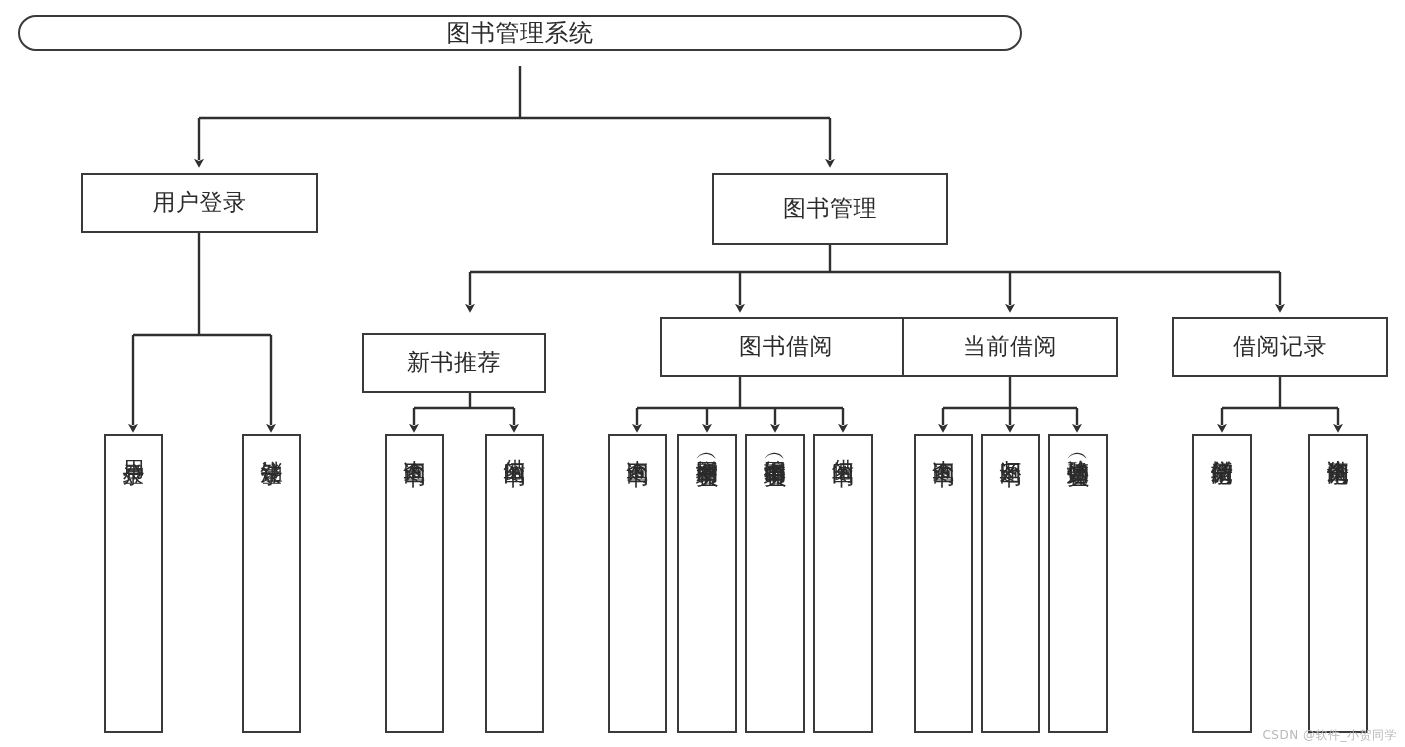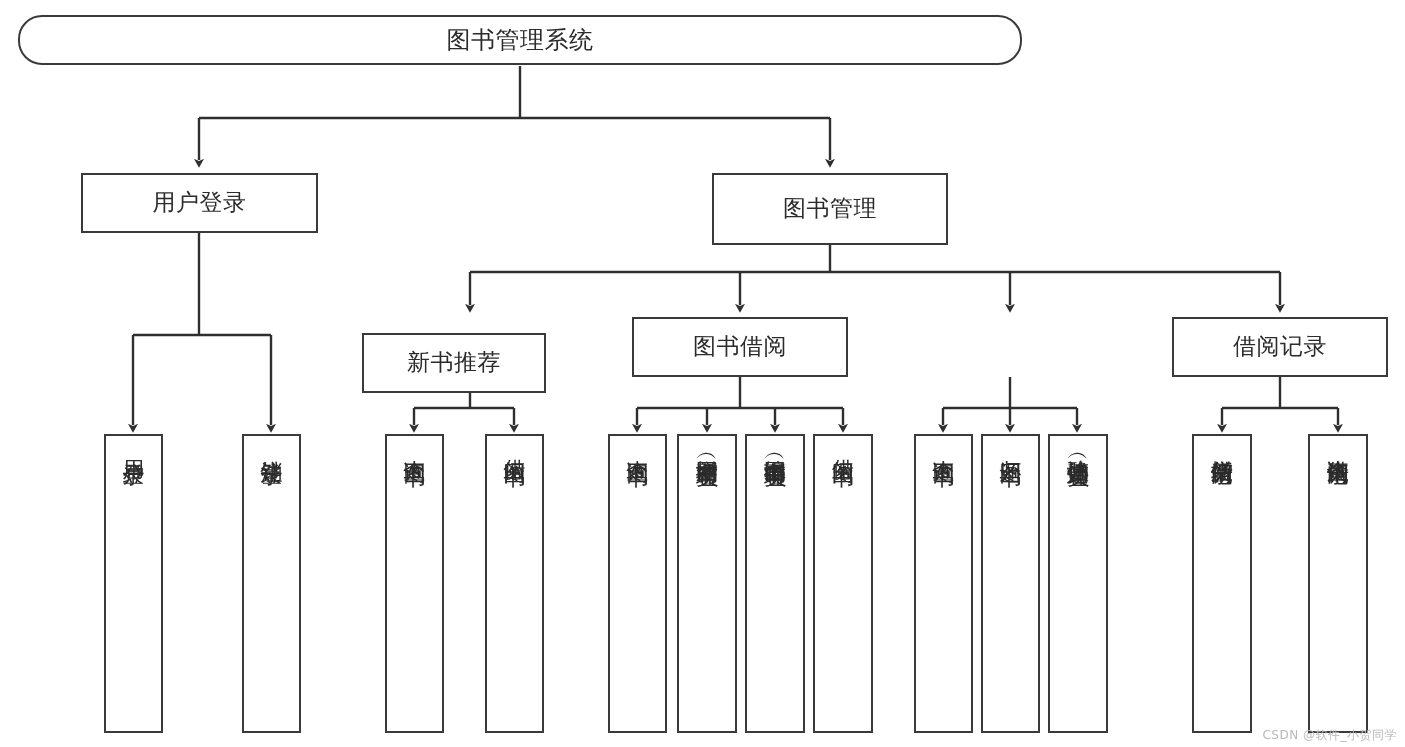--- a/index.html
+++ b/index.html
@@ -118,36 +118,39 @@
       <path d="M1010,408 L1010,425" marker-end="url(#arrow)"></path>
       <path d="M1077,408 L1077,425" marker-end="url(#arrow)"></path>
 
       <path d="M1280,377 L1280,408"></path>
       <path d="M1222,408 L1338,408"></path>
       <path d="M1222,408 L1222,425" marker-end="url(#arrow)"></path>
       <path d="M1338,408 L1338,425" marker-end="url(#arrow)"></path>
     </g>
   </svg>
 
-  <div class="node horiz" id="root-node" style="left:18px; top:15px; width:1004px; height:50px;border-radius:24px;">
+  <div class="node horiz" id="root-node" style="left:18px; top:15px; width:1004px; height:36px;border-radius:24px;">
     <span class="label">图书管理系统</span>
   </div>
 
   <div class="node horiz" style="left:81px; top:173px; width:237px; height:60px;">
     <span class="label">用户登录</span>
   </div>
   <div class="node horiz" style="left:712px; top:173px; width:236px; height:72px;">
     <span class="label">图书管理</span>
   </div>
 
   <div class="node horiz" style="left:362px; top:317px; width:184px; height:60px;margin-top:16px;">
     <span class="label">新书推荐</span>
   </div>
-  <div class="node horiz" style="left:632px; top:317px; width:216px; height:60px;">
+  <div class="node horiz" style="left:660px; top:317px; width:252px; height:60px;">
     <span class="label">图书借阅</span>
+  </div>
+  <div class="node horiz" style="left:902px; top:317px; width:216px; height:60px;">
+    <span class="label">当前借阅</span>
   </div>
   <div class="node horiz" style="left:1172px; top:317px; width:216px; height:60px;">
     <span class="label">借阅记录</span>
   </div>
 
   <div class="node vert" style="left:104px; top:434px; width:59px; height:299px;">
     <span class="label">用户登录</span>
   </div>
   <div class="node vert" style="left:242px; top:434px; width:59px; height:299px;">
     <span class="label">注销登录</span>

